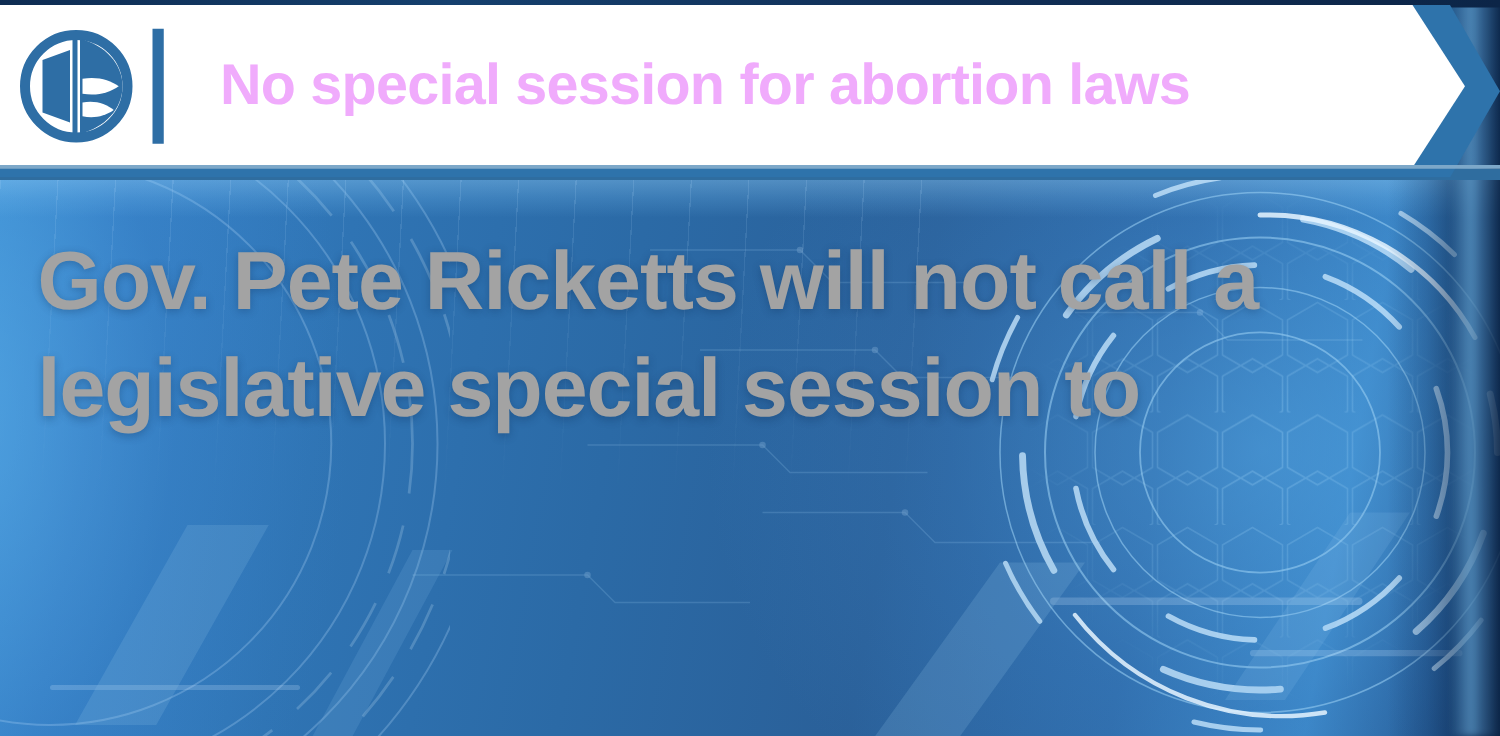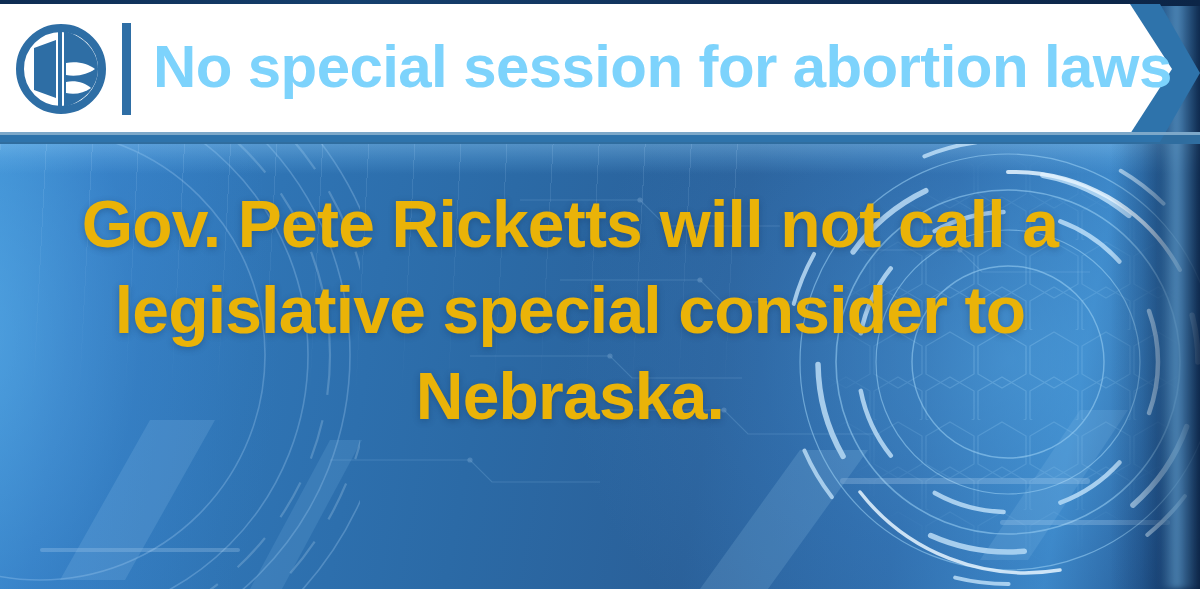--- a/index.html
+++ b/index.html
@@ -187,43 +187,43 @@
   .divider {
     width: 9px;
     height: 92px;
     background: #2e6ea5;
     margin-left: 12px;
     margin-right: 22px;
     flex: 0 0 auto;
   }
 
   .banner-title {
-    font-size: 60px;
+    font-size: 46px;
     font-weight: 700;
-    color: #7dd3fc;
+    color: #f0abfc;
     letter-spacing: -0.6px;
     white-space: nowrap;
     line-height: 1;
     margin-top: -4px;
+    margin-left: 23px;
   }
 
   
   .headline {
     position: absolute;
     left: 30px;
     top: 182px;
     width: 1080px;
     z-index: 10;
-    color: #eab308;
+    color: #a3a3a3;
     font-size: 66px;
     font-weight: 700;
     line-height: 1.30;
     letter-spacing: -0.8px;
     text-shadow: 0 2px 7px rgba(10,40,80,0.30);
-    text-align: center;
   }
   .headline .ln { display: block; white-space: nowrap; }
 </style>
 </head>
 <body>
 
 <div id="graphic">
 
   <div class="bg-base"></div>
 
@@ -351,17 +351,16 @@
       </svg>
     </span>
 
     <span class="divider"></span>
 
     <span class="banner-title">No special session for abortion laws</span>
   </div>
 
   <div class="headline">
     <span class="ln">Gov. Pete Ricketts will not call a</span>
-    <span class="ln">legislative special consider to</span>
-    <span class="ln">Nebraska.</span>
+    <span class="ln">legislative special session to</span>
   </div>
 
 </div>
 
 </body></html>

